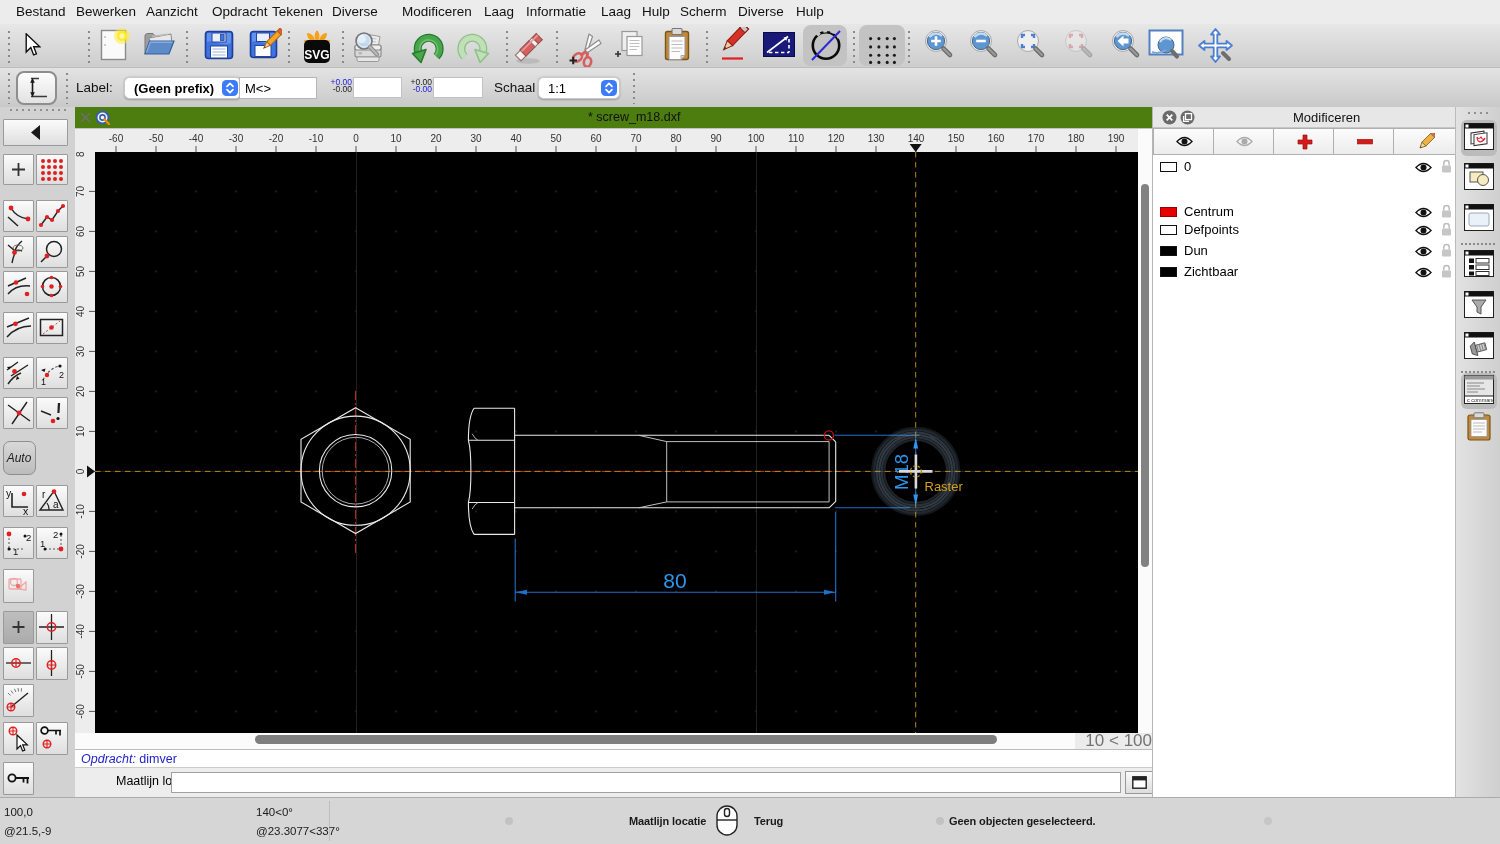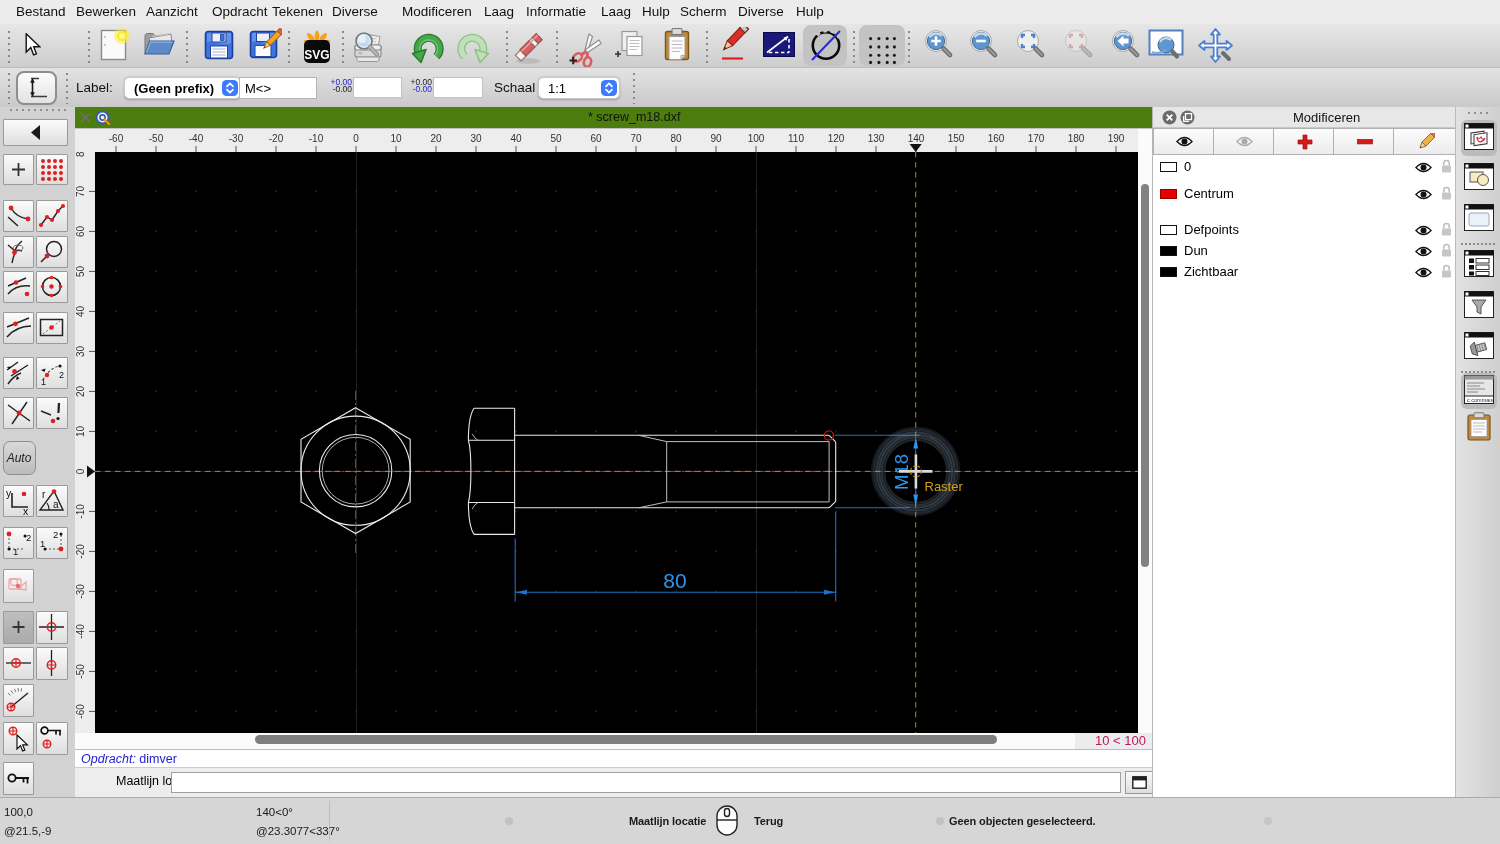--- a/index.html
+++ b/index.html
@@ -20,21 +20,21 @@
 
 #tabbar{position:absolute;left:75px;top:107px;width:1077px;height:22px;background:#4d7c0f;border-bottom:1px solid #C2C2C2;box-sizing:border-box;}
 #hruler{position:absolute;left:95px;top:129px;width:1043px;height:23px;background:#EDEDED;}
 #vruler{position:absolute;left:75px;top:152px;width:20px;height:581px;background:#EDEDED;}
 #rcorner{position:absolute;left:75px;top:129px;width:20px;height:23px;background:#EDEDED;}
 #canvas{position:absolute;left:95px;top:152px;width:1043px;height:581px;background:#000;overflow:hidden;}
 #vscroll{position:absolute;left:1138px;top:129px;width:14px;height:604px;background:#FBFBFB;}
 #vthumb{position:absolute;left:3px;top:55px;width:8px;height:383px;background:#828282;border-radius:4px;}
 #hscroll{position:absolute;left:75px;top:733px;width:1077px;height:16px;background:#FBFBFB;}
 #hthumb{position:absolute;left:180px;top:1.5px;width:742px;height:9px;background:#7E7E7E;border-radius:4.5px;}
-#gridlabel{position:absolute;left:1000px;top:0px;width:77px;height:16px;background:#ECECEC;font-size:13px;color:#be185d;text-align:right;padding-right:6px;line-height:15px;box-sizing:border-box;}
+#gridlabel{position:absolute;left:1000px;top:0px;width:77px;height:16px;background:#ECECEC;font-size:17px;color:#737373;text-align:right;padding-right:0;line-height:15px;box-sizing:border-box;}
 #cmdhist{position:absolute;left:75px;top:749px;width:1077px;height:19px;background:#FFF;border-top:1px solid #BBB;border-bottom:1px solid #CCC;box-sizing:border-box;font-size:12.5px;color:#2222CC;line-height:18px;}
 #cmdrow{position:absolute;left:75px;top:768px;width:1077px;height:29px;background:#EDEDED;}
 #cmdinput{position:absolute;left:96px;top:4px;width:950px;height:21px;background:#FFF;border:1px solid #A0A0A0;box-sizing:border-box;}
 #cmdbtn{position:absolute;left:1050px;top:3px;width:28px;height:23px;background:linear-gradient(#FAFAFA,#DDD);border:1px solid #999;box-sizing:border-box;}
 
 #layerpanel{position:absolute;left:1152px;top:107px;width:303px;height:690px;background:#FFF;border-left:1px solid #B6B6B6;box-sizing:border-box;}
 #lptitle{position:absolute;left:0;top:0;width:100%;height:21px;background:#E7E7E7;border-bottom:1px solid #C6C6C6;box-sizing:border-box;}
 #lpbtns{position:absolute;left:0;top:21px;width:100%;height:27px;}
 .lpb{position:absolute;top:0;width:61px;height:27px;background:linear-gradient(#FCFCFC,#ECECEC);border:1px solid #B0B0B0;box-sizing:border-box;}
 .lrow{position:absolute;left:0;width:100%;height:21px;font-size:13px;color:#000;}
@@ -806,21 +806,21 @@
         <span class="lname">0</span>
 <svg style="position:absolute;left:262px;top:4.5px" width="17" height="13" viewBox="0 0 17 13">
           <path d="M1,6.5 Q8.5,-1.5 16,6.5 Q8.5,14.5 1,6.5 Z" fill="none" stroke="#111" stroke-width="1.4"></path>
           <circle cx="8.5" cy="6.5" r="3" fill="#111"></circle>
         </svg>
 <svg style="position:absolute;left:287px;top:3px" width="13" height="15" viewBox="0 0 13 15">
           <rect x="2" y="6.5" width="9" height="7" rx="1" fill="#C6C6C6"></rect>
           <path d="M3.8,6.5 V4.3 A2.7,2.7 0 0 1 9.2,4.3 V6.5" fill="none" stroke="#BDBDBD" stroke-width="1.5"></path>
         </svg>
       </div>
-<div class="lrow" style="top:76px">
+<div class="lrow" style="top:94px">
         <div class="sw" style="background:#E80000;border-color:#900"></div>
         <span class="lname">Centrum</span>
 <svg style="position:absolute;left:262px;top:4.5px" width="17" height="13" viewBox="0 0 17 13">
           <path d="M1,6.5 Q8.5,-1.5 16,6.5 Q8.5,14.5 1,6.5 Z" fill="none" stroke="#111" stroke-width="1.4"></path>
           <circle cx="8.5" cy="6.5" r="3" fill="#111"></circle>
         </svg>
 <svg style="position:absolute;left:287px;top:3px" width="13" height="15" viewBox="0 0 13 15">
           <rect x="2" y="6.5" width="9" height="7" rx="1" fill="#C6C6C6"></rect>
           <path d="M3.8,6.5 V4.3 A2.7,2.7 0 0 1 9.2,4.3 V6.5" fill="none" stroke="#BDBDBD" stroke-width="1.5"></path>
         </svg>

